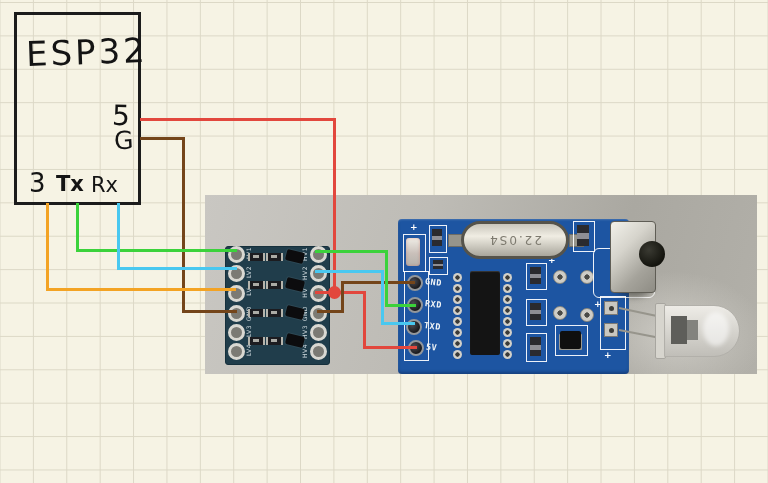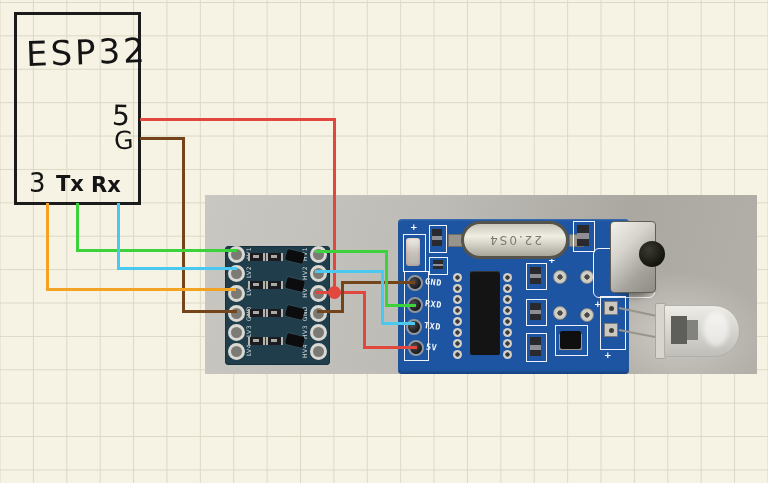--- a/index.html
+++ b/index.html
@@ -69,21 +69,21 @@
 <div class="canvas">
 
   <div class="photo"></div>
 
   <div class="esp-box"></div>
   <div class="abs hand" style="left:26px;top:32px;font-size:34px;letter-spacing:3px;transform:rotate(-2deg);z-index:4;">ESP32</div>
   <div class="abs hand" style="left:112px;top:99px;font-size:28px;transform:rotate(2deg);z-index:4;">5</div>
   <div class="abs hand" style="left:114px;top:126px;font-size:25px;transform:rotate(-3deg);z-index:4;">G</div>
   <div class="abs hand" style="left:29px;top:168px;font-size:26px;z-index:4;">3</div>
   <div class="abs hand" style="left:56px;top:172px;font-size:21px;font-weight:bold;z-index:4;">Tx</div>
-  <div class="abs hand" style="left:91px;top:173px;font-size:21px;font-weight:bold;z-index:4;">Rx</div>
+  <div class="abs hand" style="left:91px;top:173px;font-size:21px;font-weight:normal;z-index:4;">Rx</div>
 
   <div class="ls-board">
 
     <i class="pinS" style="left:2px;top:-1px;"></i>
     <i class="pinS" style="left:2px;top:18px;"></i>
     <i class="pinS" style="left:2px;top:38px;"></i>
     <i class="pinS" style="left:2px;top:58px;"></i>
     <i class="pinS" style="left:2px;top:77px;"></i>
     <i class="pinS" style="left:2px;top:96px;"></i>
 

